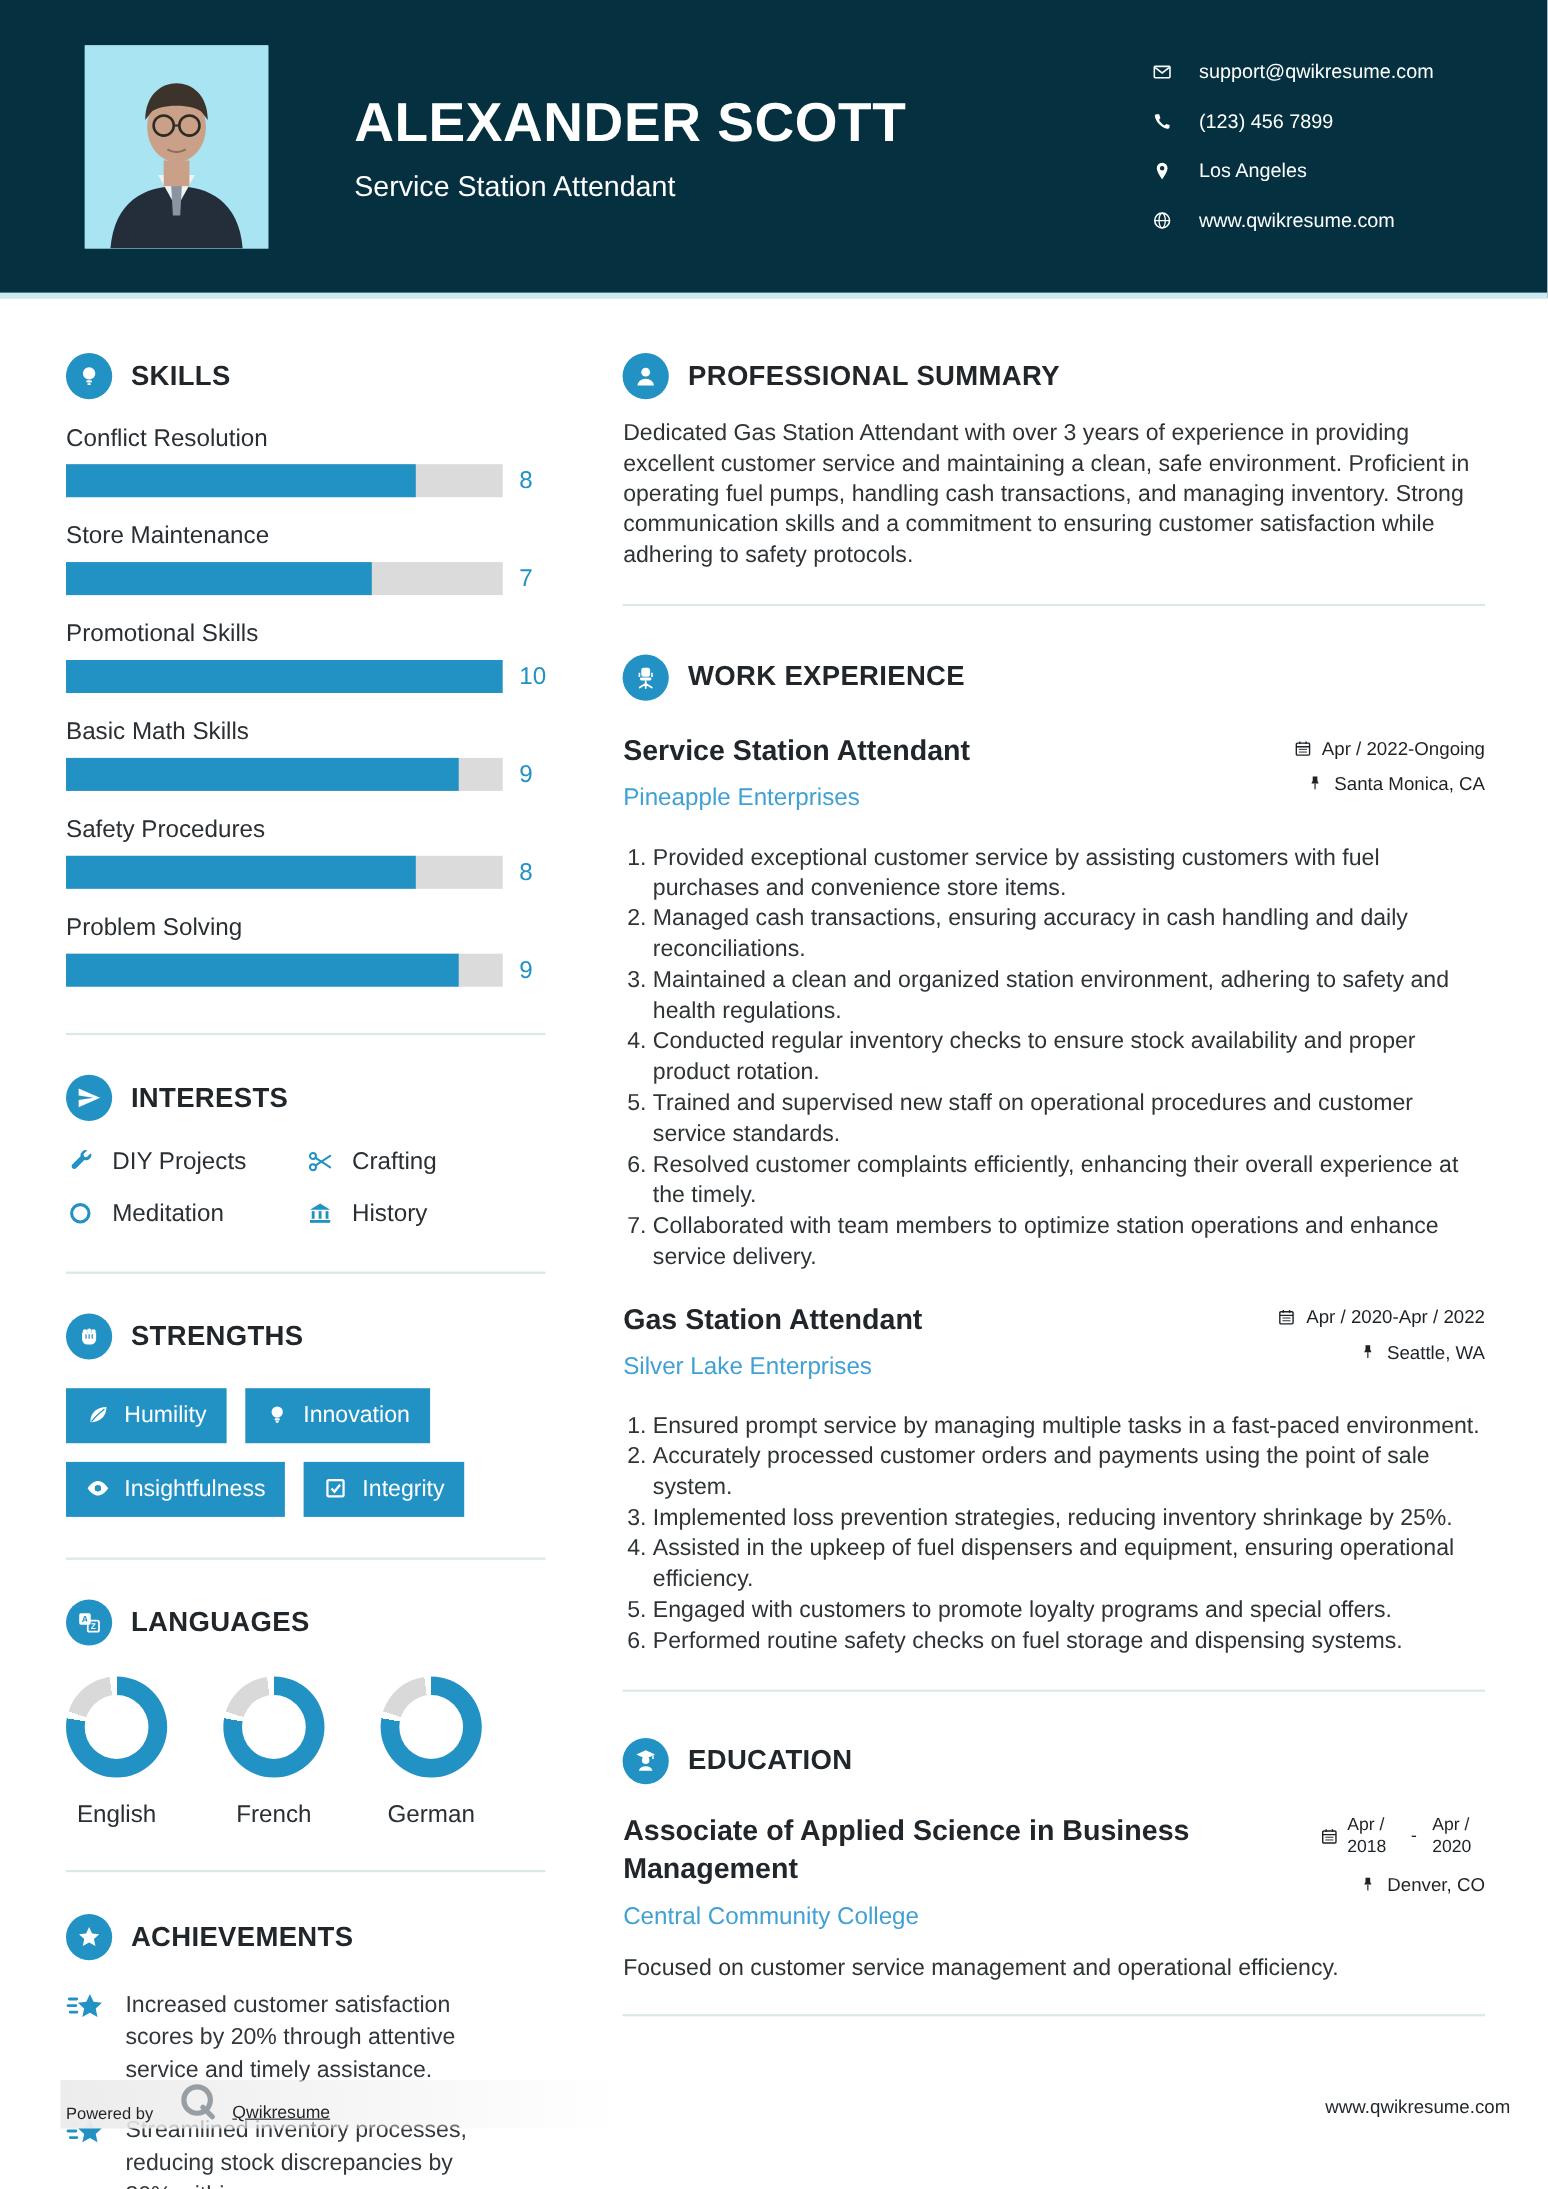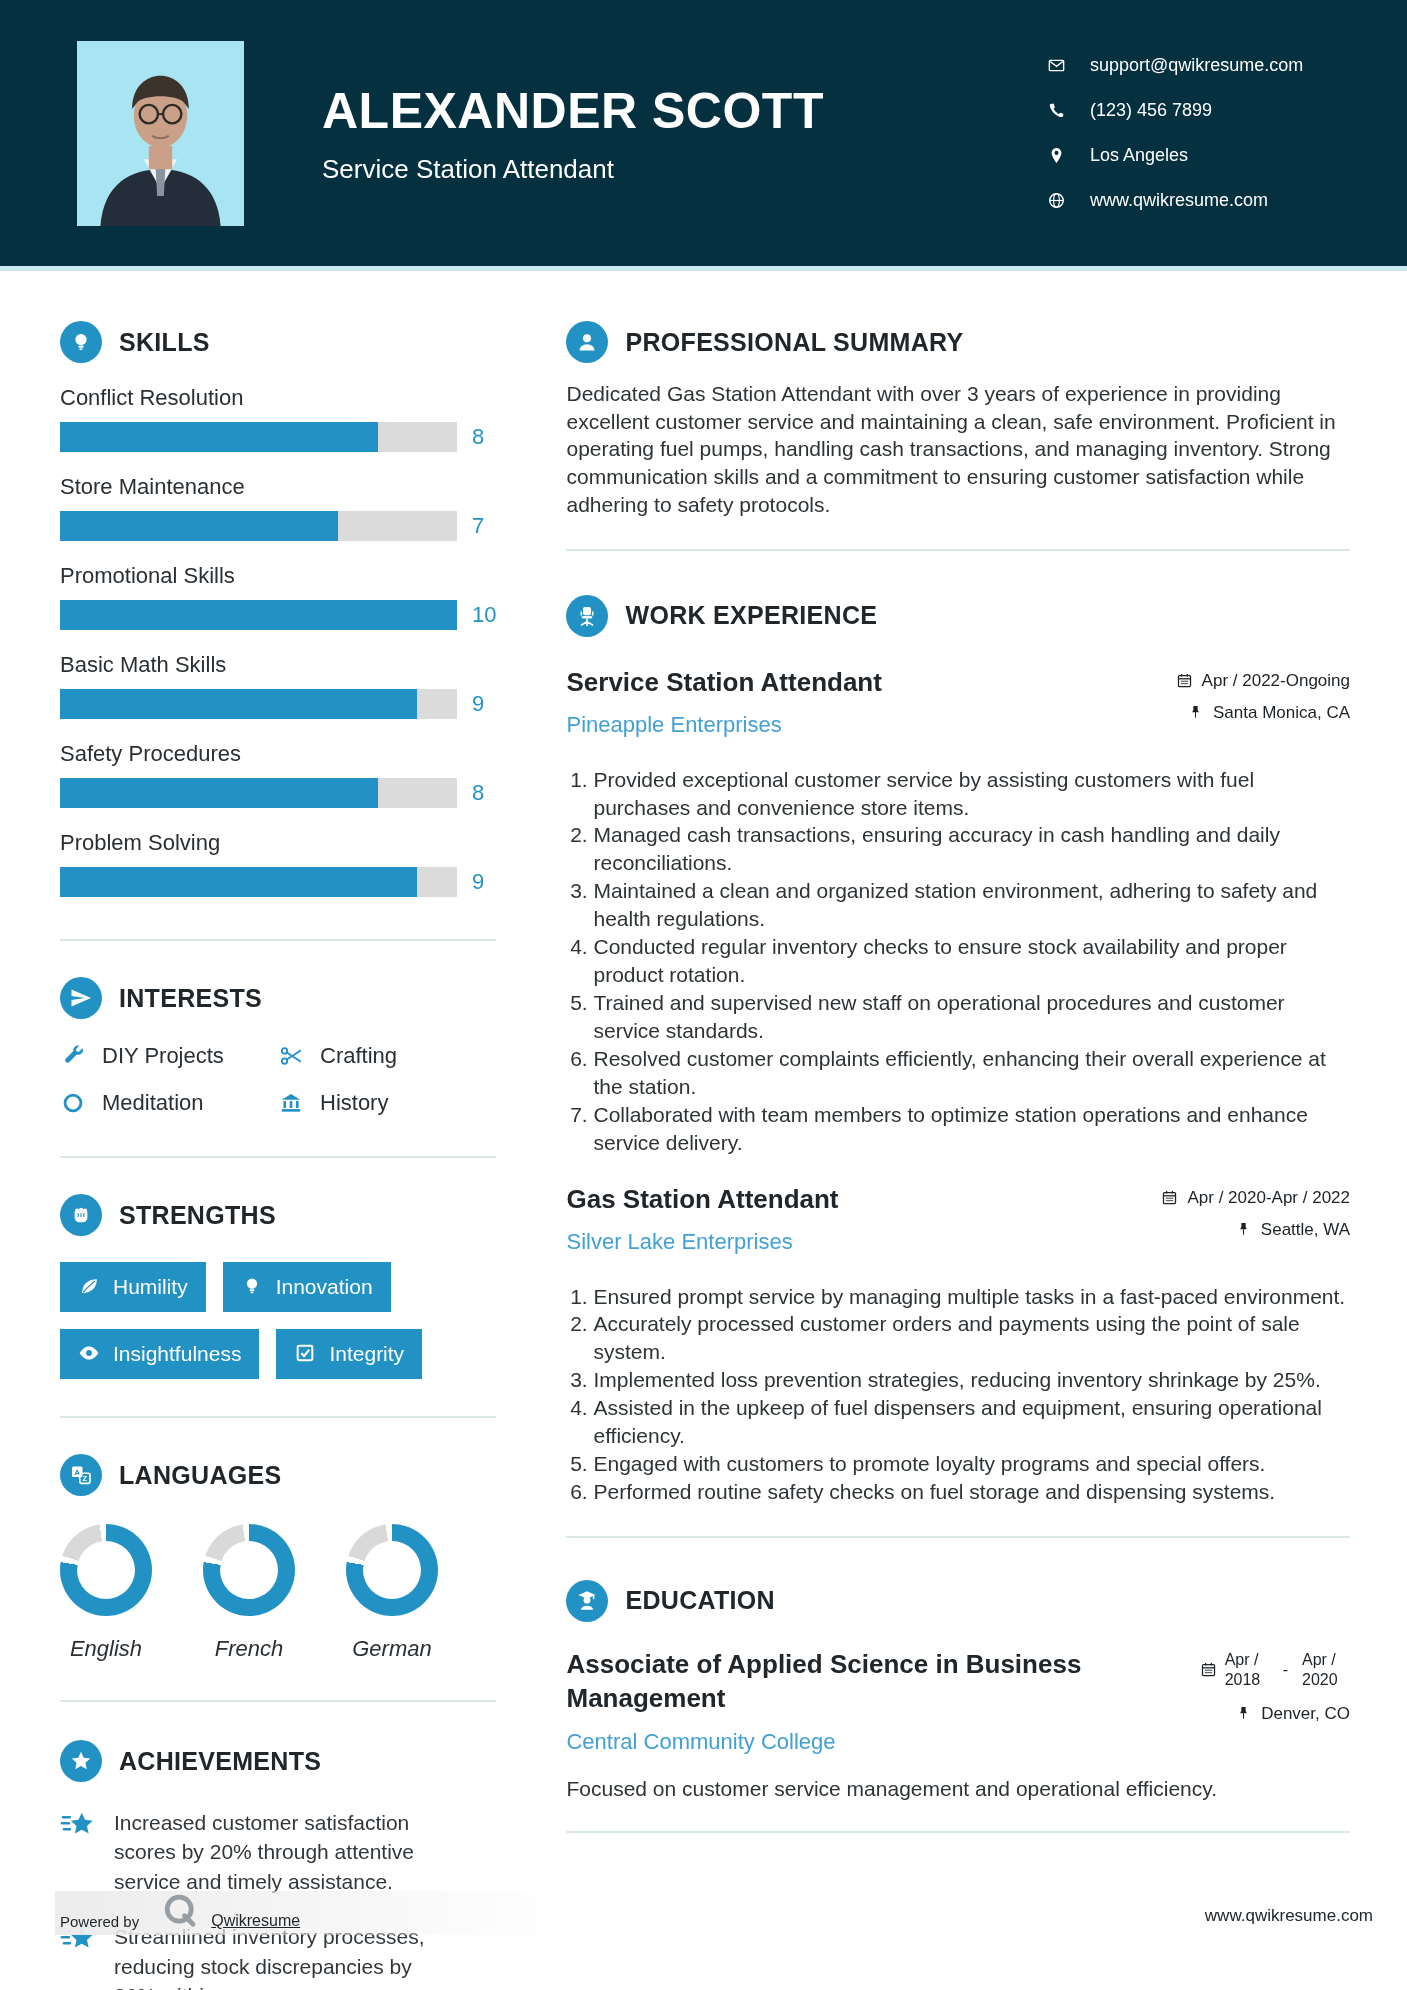--- a/index.html
+++ b/index.html
@@ -53,21 +53,21 @@
   
   .strengths-block { margin-top:36px; }
   .badges { margin-top:26px; }
   .badge { display:inline-flex; align-items:flex-start; background:var(--accent,#2292C4); color:#fff;
            font-size:21px; padding:13px 18px; margin:0 17px 17px 0; }
   .badge svg { width:22px; height:22px; margin-right:13px; color:#fff; }
   .strengths-block hr.div { margin-top:20px; }
 
   
   .langs-block { margin-top:36px; }
-  .lang-row { display:flex; margin-top:28px;font-style:italic; }
+  .lang-row { display:flex; margin-top:28px; }
   .lang { width:92px; margin-right:51px; text-align:center; }
   .donut { position:relative; width:92px; height:92px; border-radius:50%; margin:0 auto; }
   .donut-hole { position:absolute; left:17px; top:17px; width:58px; height:58px; border-radius:50%; background:#fff; }
   .lang-label { margin-top:20px; font-size:22px; color:#2a2f33; }
   .langs-block hr.div { margin-top:38px; }
 
   
   .ach-block { margin-top:38px; }
   .ach-item { display:flex; margin-top:26px; }
   .ach-item svg { width:36px; height:36px; color:var(--accent,#2292C4); flex:0 0 auto; margin-right:18px; margin-top:-2px; }
@@ -515,21 +515,21 @@
                   <span>Santa Monica, CA</span>
                 </div>
             </div>
           </div>
           <ol class="bullets">
             <li>Provided exceptional customer service by assisting customers with fuel purchases and convenience store items.</li>
             <li>Managed cash transactions, ensuring accuracy in cash handling and daily reconciliations.</li>
             <li>Maintained a clean and organized station environment, adhering to safety and health regulations.</li>
             <li>Conducted regular inventory checks to ensure stock availability and proper product rotation.</li>
             <li>Trained and supervised new staff on operational procedures and customer service standards.</li>
-            <li>Resolved customer complaints efficiently, enhancing their overall experience at the station.</li>
+            <li>Resolved customer complaints efficiently, enhancing their overall experience at the timely.</li>
             <li>Collaborated with team members to optimize station operations and enhance service delivery.</li>
           </ol>
         </div>
 
         <div class="job">
           <div class="job-head">
             <div>
               <div class="job-title">Gas Station Attendant</div>
               <a class="company" href="#">Silver Lake Enterprises</a>
             </div>

